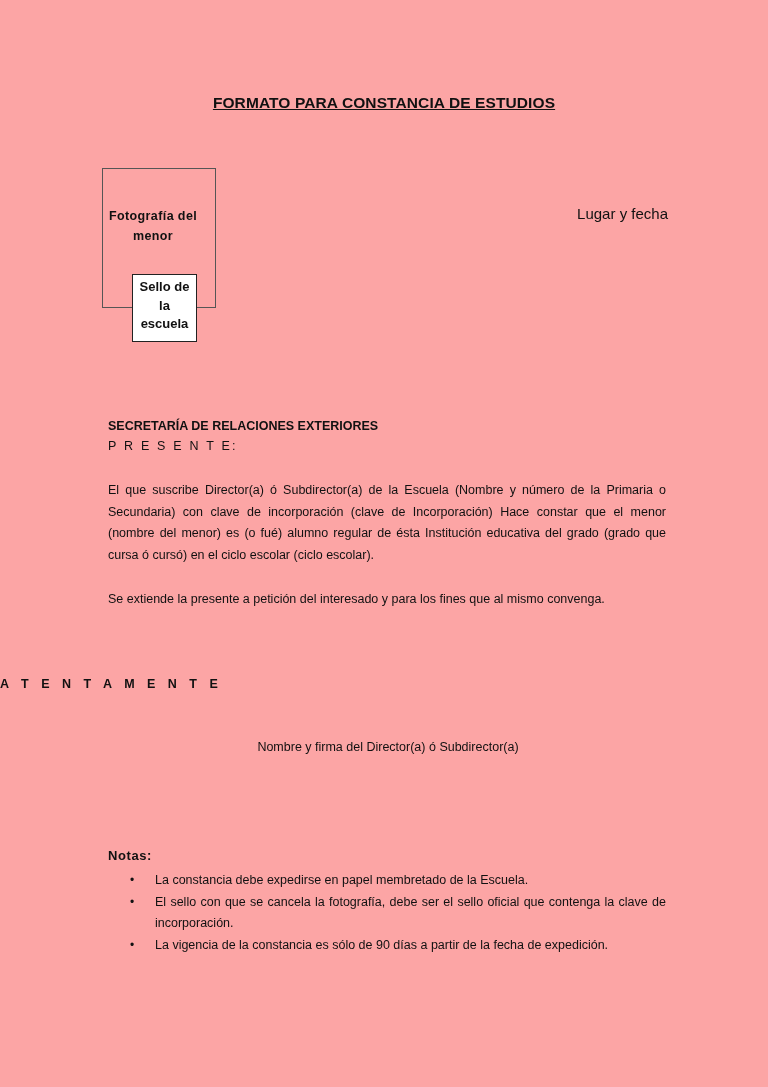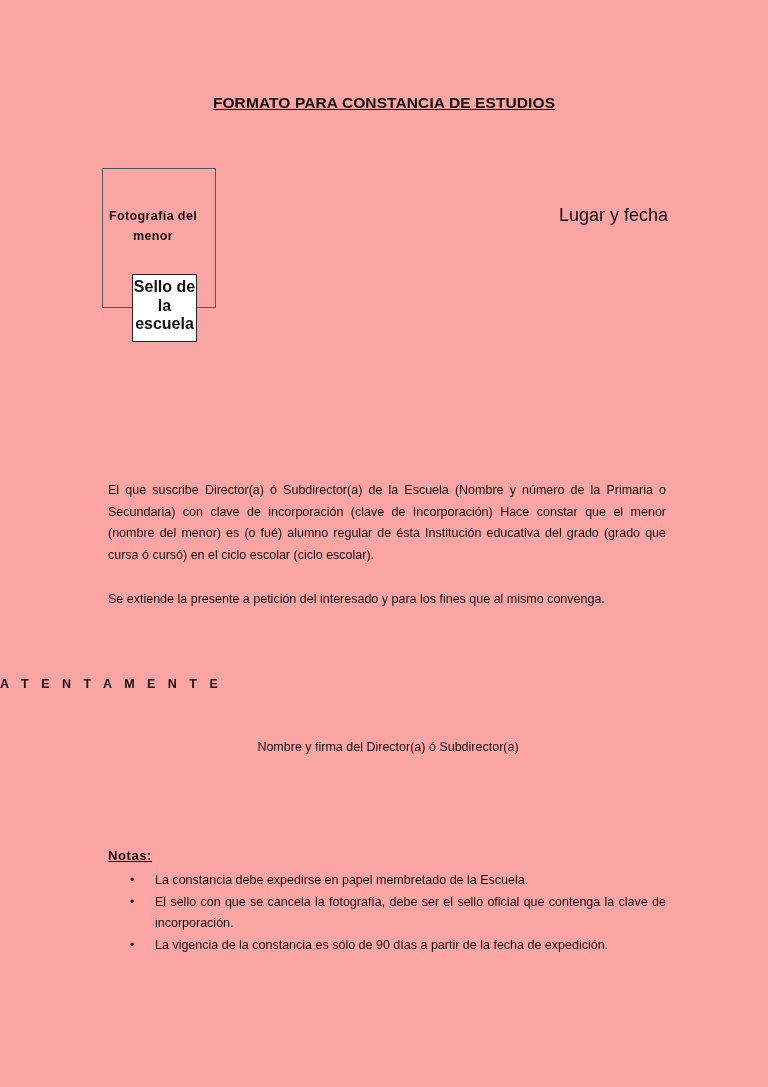--- a/index.html
+++ b/index.html
@@ -8,35 +8,35 @@
     .page { position: absolute; left: 0; top: 0; width: 768px; height: 1087px; background: #fca5a5; }
     .title { position: absolute; left: 0; width: 768px; top: 94px; text-align: center;
       font-weight: bold; font-size: 15.5px; text-decoration: underline; letter-spacing: 0.1px; }
     .photo-box { position: absolute; left: 102px; top: 168px; width: 114px; height: 140px;
       border: 1px solid #555; border-bottom: 1.5px solid #555; box-sizing: border-box; }
     .photo-label { position: absolute; left: 102px; top: 206px; width: 102px; text-align: center;
       font-weight: bold; font-size: 12.5px; line-height: 20px; letter-spacing: 0.4px; }
     .seal-box { position: absolute; left: 132px; top: 274px; width: 65px; height: 68px;
       border: 1px solid #222; background: #fff; box-sizing: border-box; }
     .seal-label { position: absolute; left: 132px; top: 278px; width: 65px; text-align: center;
-      font-weight: bold; font-size: 16px; line-height: 18.5px; }
-    .place-date { position: absolute; right: 100px; top: 205px; font-size: 18px; }
+      font-weight: bold; font-size: 13px; line-height: 18.5px; }
+    .place-date { position: absolute; right: 100px; top: 205px; font-size: 15px; }
     .recipient { position: absolute; left: 108px; top: 416px; font-size: 12.5px; line-height: 20px; }
     .recipient .org { font-weight: bold; }
     .recipient .present { letter-spacing: 2.2px; }
     .para { position: absolute; left: 108px; width: 558px; font-size: 12.5px; line-height: 21.5px;
       text-align: justify; }
     .p1 { top: 480px; }
     .p2 { top: 589px; }
     .closing { position: absolute; left: 0; width: 768px; top: 677px; text-align: left;
       font-weight: bold; font-size: 12.5px; letter-spacing: 4.5px; }
     .signature { position: absolute; left: 0; width: 776px; top: 740px; text-align: center;
       font-size: 12.5px; }
     .notes-title { position: absolute; left: 108px; top: 848px; font-weight: bold; font-size: 13px;
-      text-decoration: underline; letter-spacing: 0.6px; }
+      letter-spacing: 0.6px; }
     .notes { position: absolute; left: 108px; top: 870px; width: 558px; margin: 0; padding: 0; list-style: none; }
     .notes li { position: relative; padding-left: 47px; font-size: 12.5px; line-height: 21.5px; text-align: justify; }
     .notes li .bullet { position: absolute; left: 22px; top: 0; font-size: 12px; }
   </style>
 </head>
 <body>
 
 <div class="page">
 
   <div class="title">FORMATO PARA CONSTANCIA DE ESTUDIOS</div>
@@ -49,20 +49,24 @@
 
   <div class="seal-box"></div>
   <div class="seal-label">
     <div>Sello de</div>
     <div>la</div>
     <div>escuela</div>
   </div>
 
   <div class="place-date">Lugar y fecha</div>
 
+  <div class="recipient">
+    <div class="org">SECRETARÍA DE RELACIONES EXTERIORES</div>
+    <div class="present">P R E S E N T E:</div>
+  </div>
 
   <div class="para p2">Se extiende la presente a petición del interesado y para los fines que al mismo convenga.</div>
   <div class="para p1">El que suscribe Director(a) ó Subdirector(a) de la Escuela (Nombre y número de la Primaria o Secundaria) con clave de incorporación (clave de Incorporación) Hace constar que el menor (nombre del menor) es (o fué) alumno regular de ésta Institución educativa del grado (grado que cursa  ó cursó) en el ciclo escolar (ciclo escolar).</div>
 
   <div class="closing">A T E N T A M E N T E</div>
 
   <div class="signature">Nombre y firma del Director(a) ó Subdirector(a)</div>
 
   <div class="notes-title">Notas:</div>
   <ul class="notes">

